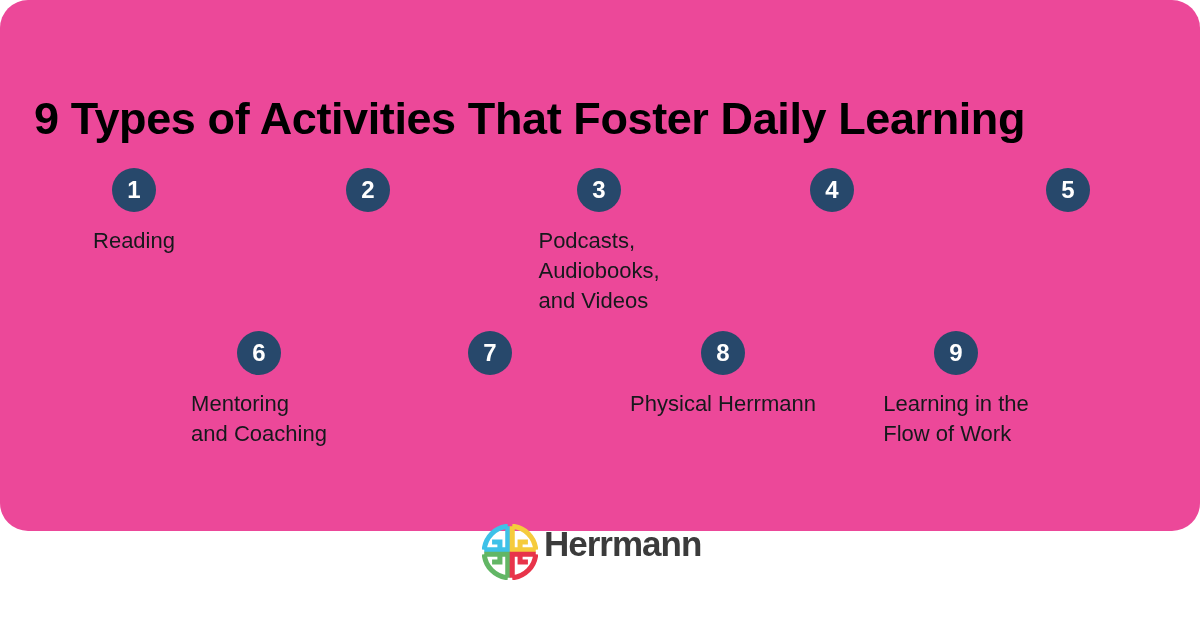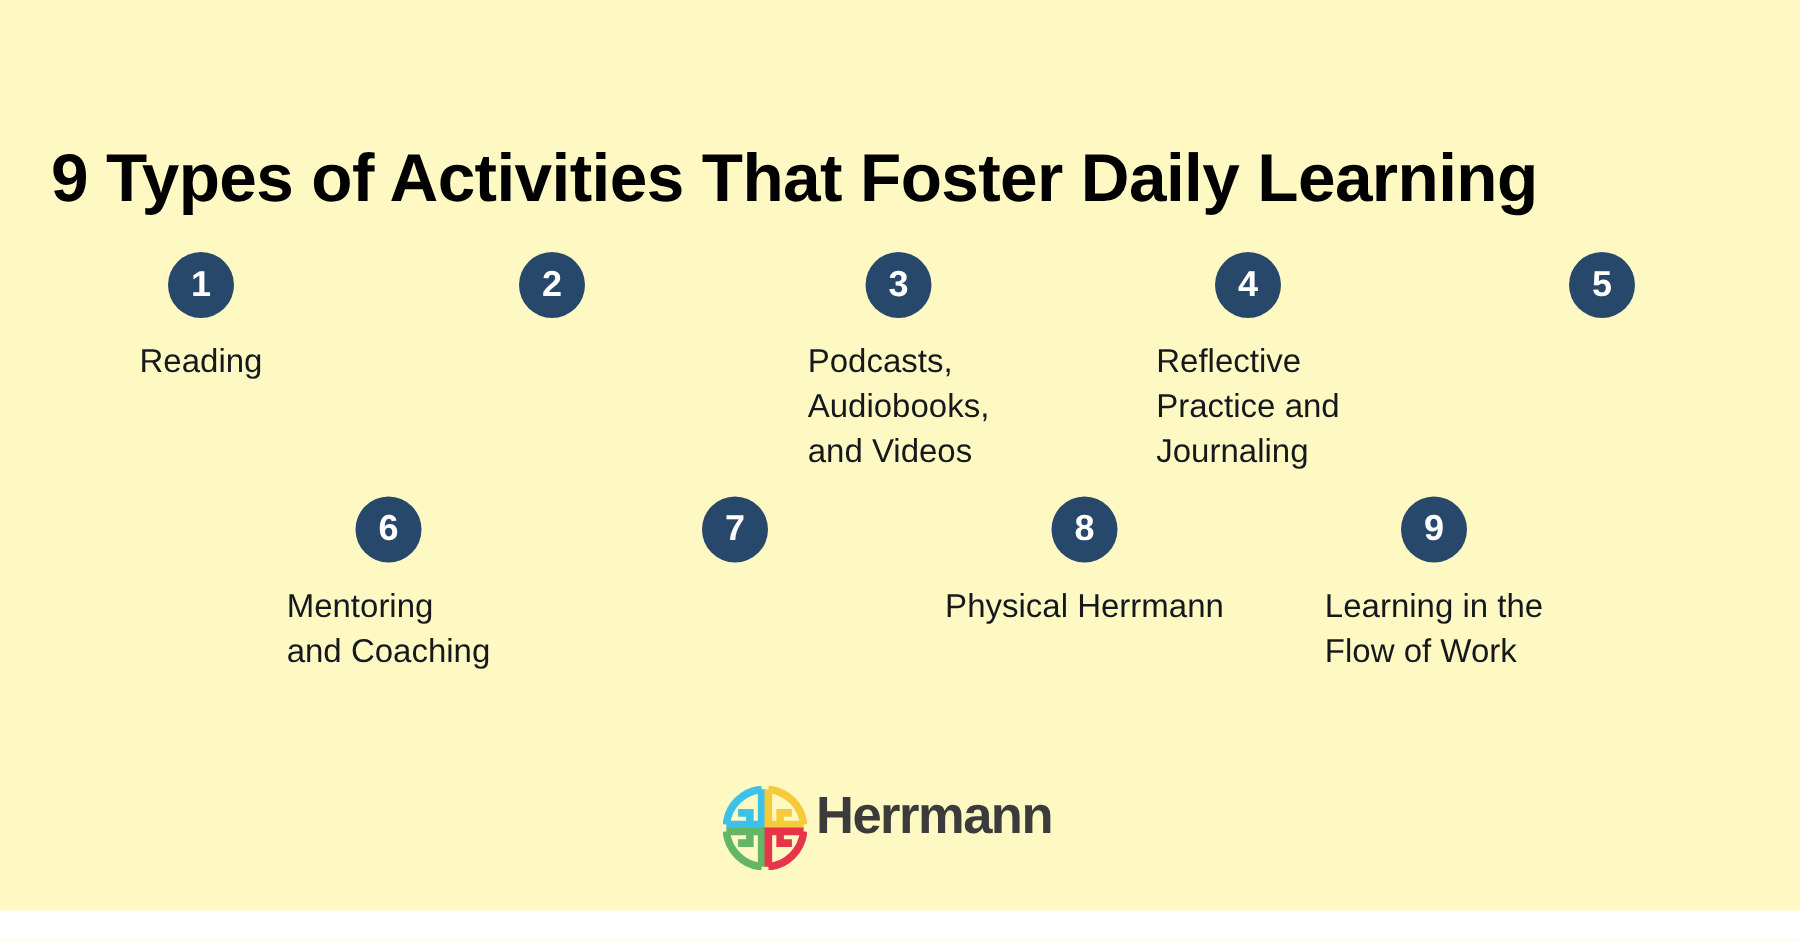--- a/index.html
+++ b/index.html
@@ -13,22 +13,23 @@
     background: #ffffff;
     font-family: "Liberation Sans", "DejaVu Sans", sans-serif;
     color: #1a1a1a;
     overflow: hidden;
     position: relative;
   }
 
   .infographic {
     position: relative;
     width: 1200px;
-    height: 607px;
-    background: #fef9c3;
+    height: 531px;
+    background: #ec4899;
+    border-radius: 28px;
   }
 
   
   .title {
     position: absolute;
     left: 34px;
     top: 62px;
     width: 1140px;
     font-size: 45px;
     font-weight: bold;
@@ -122,23 +123,20 @@
 
     <div class="item" style="left:484px;">
       <div class="badge">3</div>
       <div class="item-label">Podcasts,
 Audiobooks,
 and Videos</div>
     </div>
 
     <div class="item" style="left:717px;">
       <div class="badge">4</div>
-      <div class="item-label">Reflective
-Practice and
-Journaling</div>
     </div>
 
     <div class="item" style="left:953px;">
       <div class="badge">5</div>
     </div>
 
   </div>
 
   <div class="row row-2">
 

